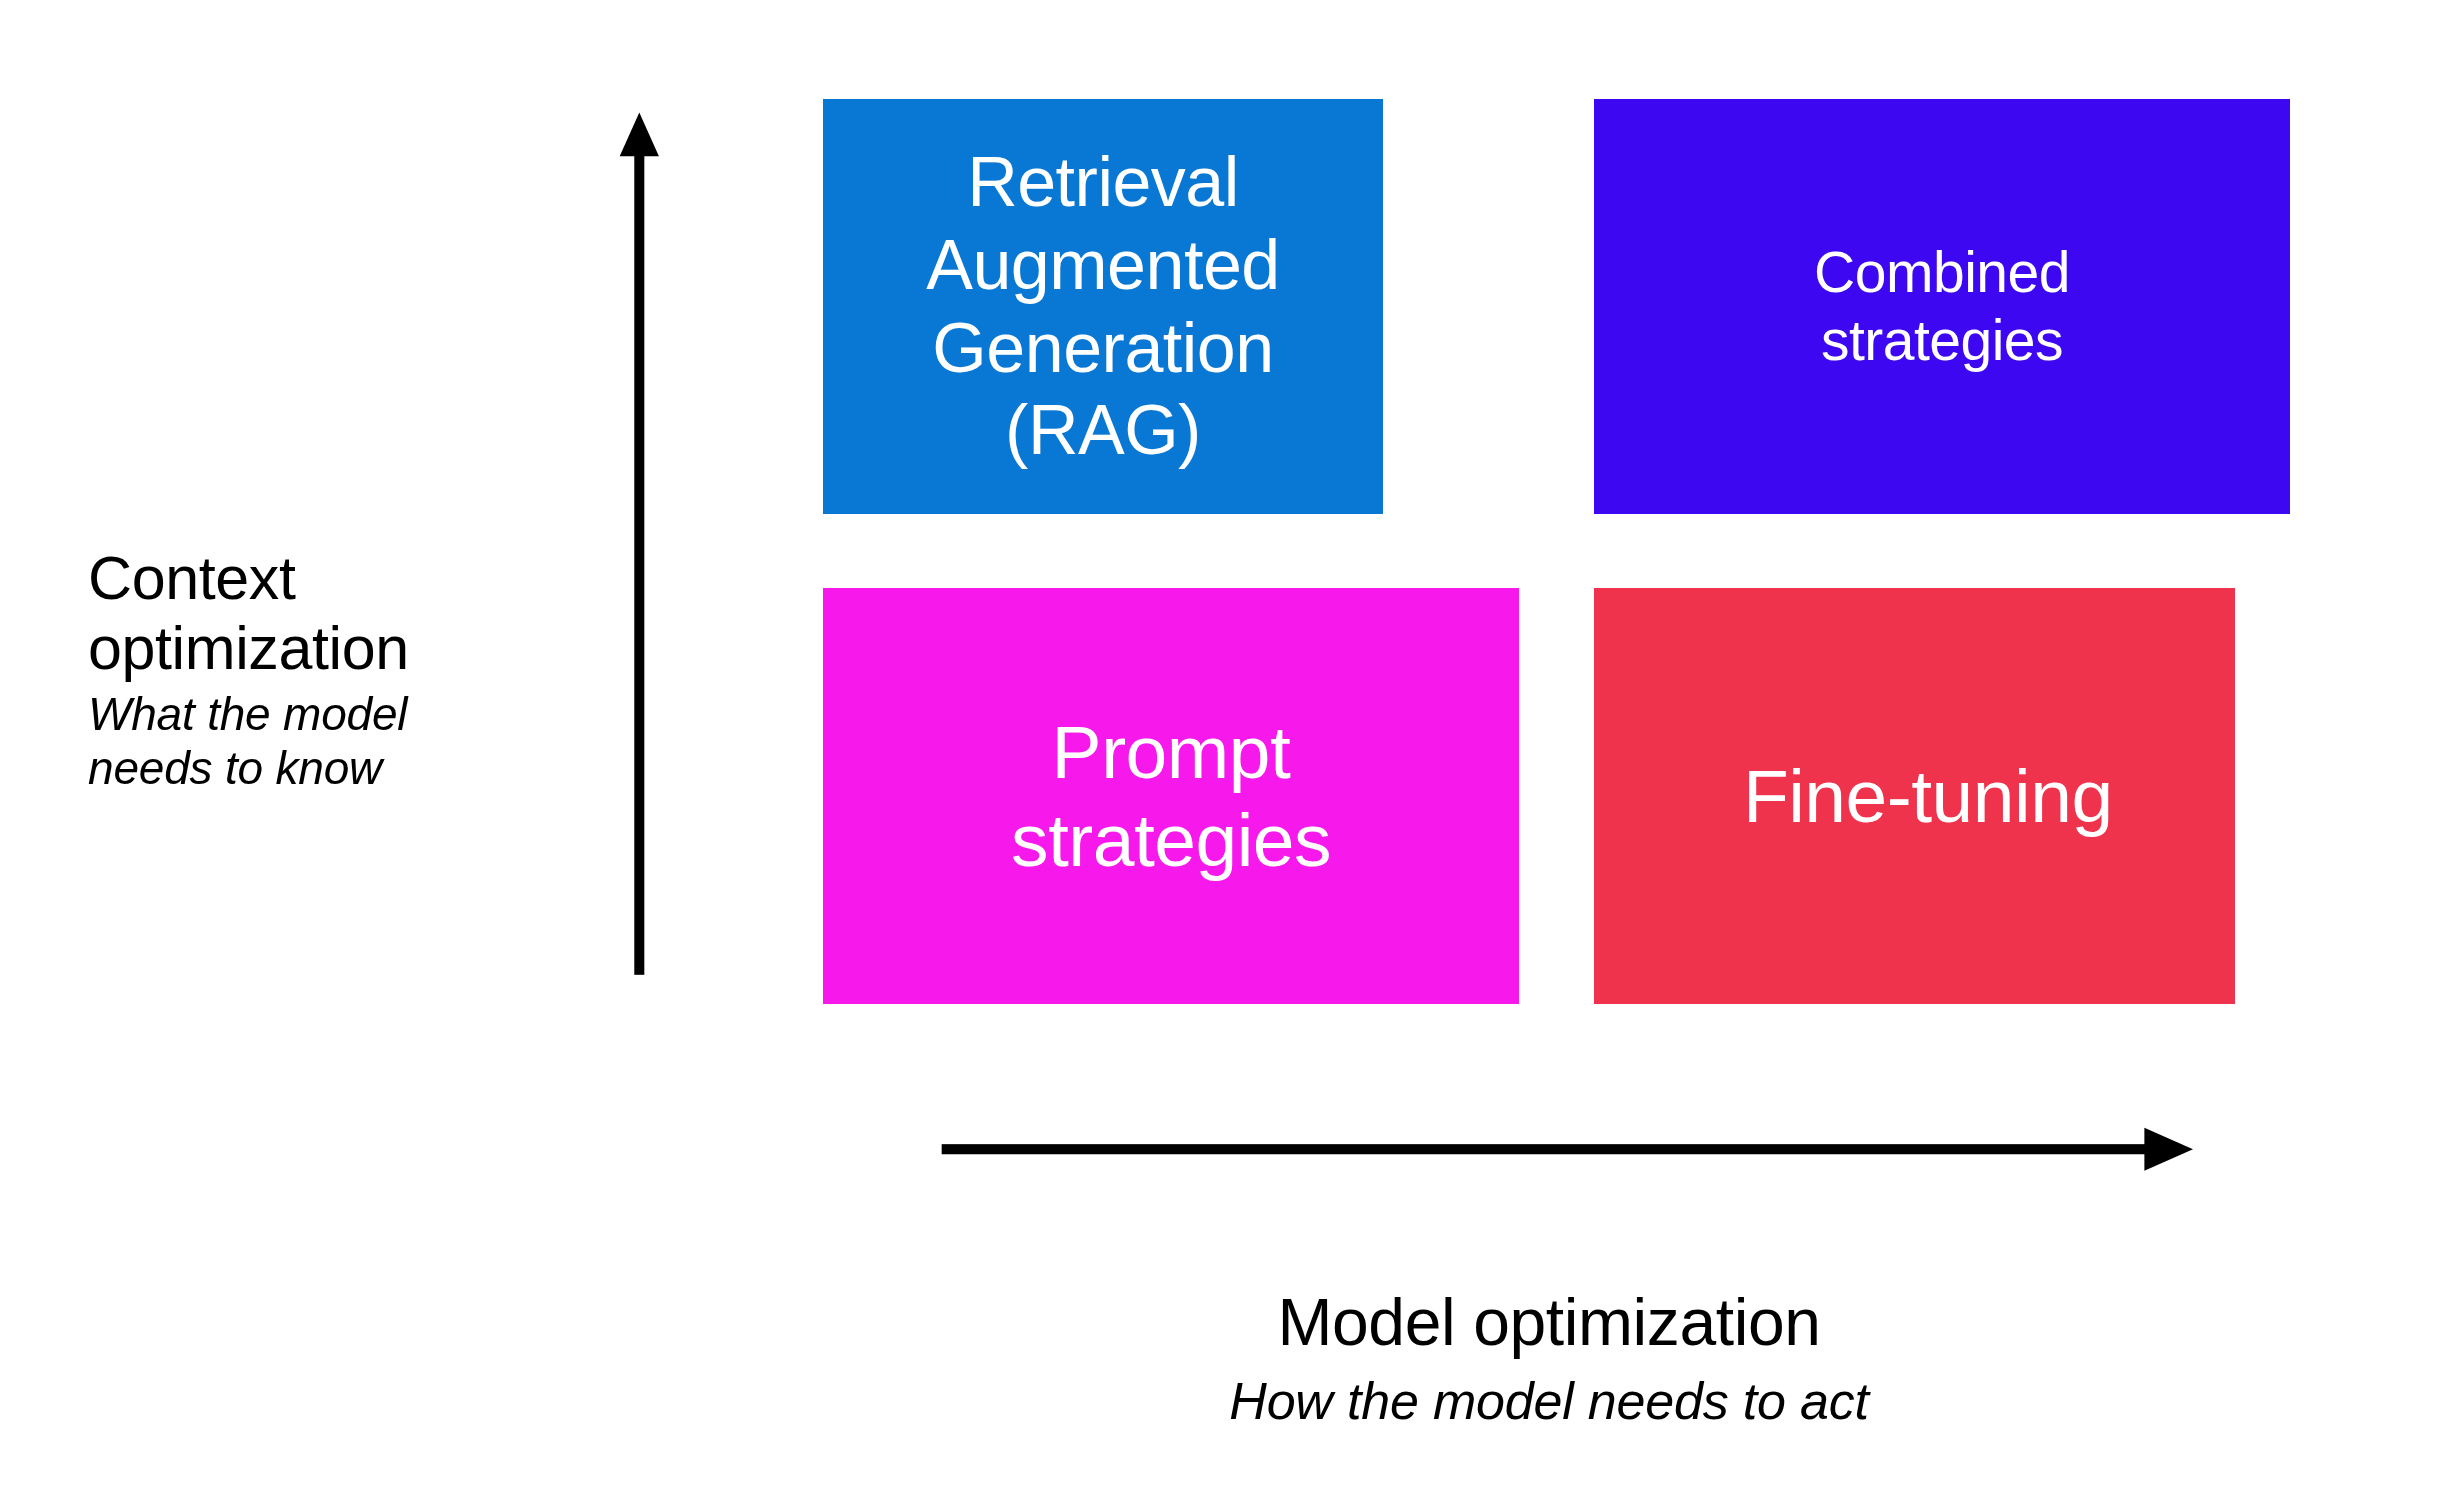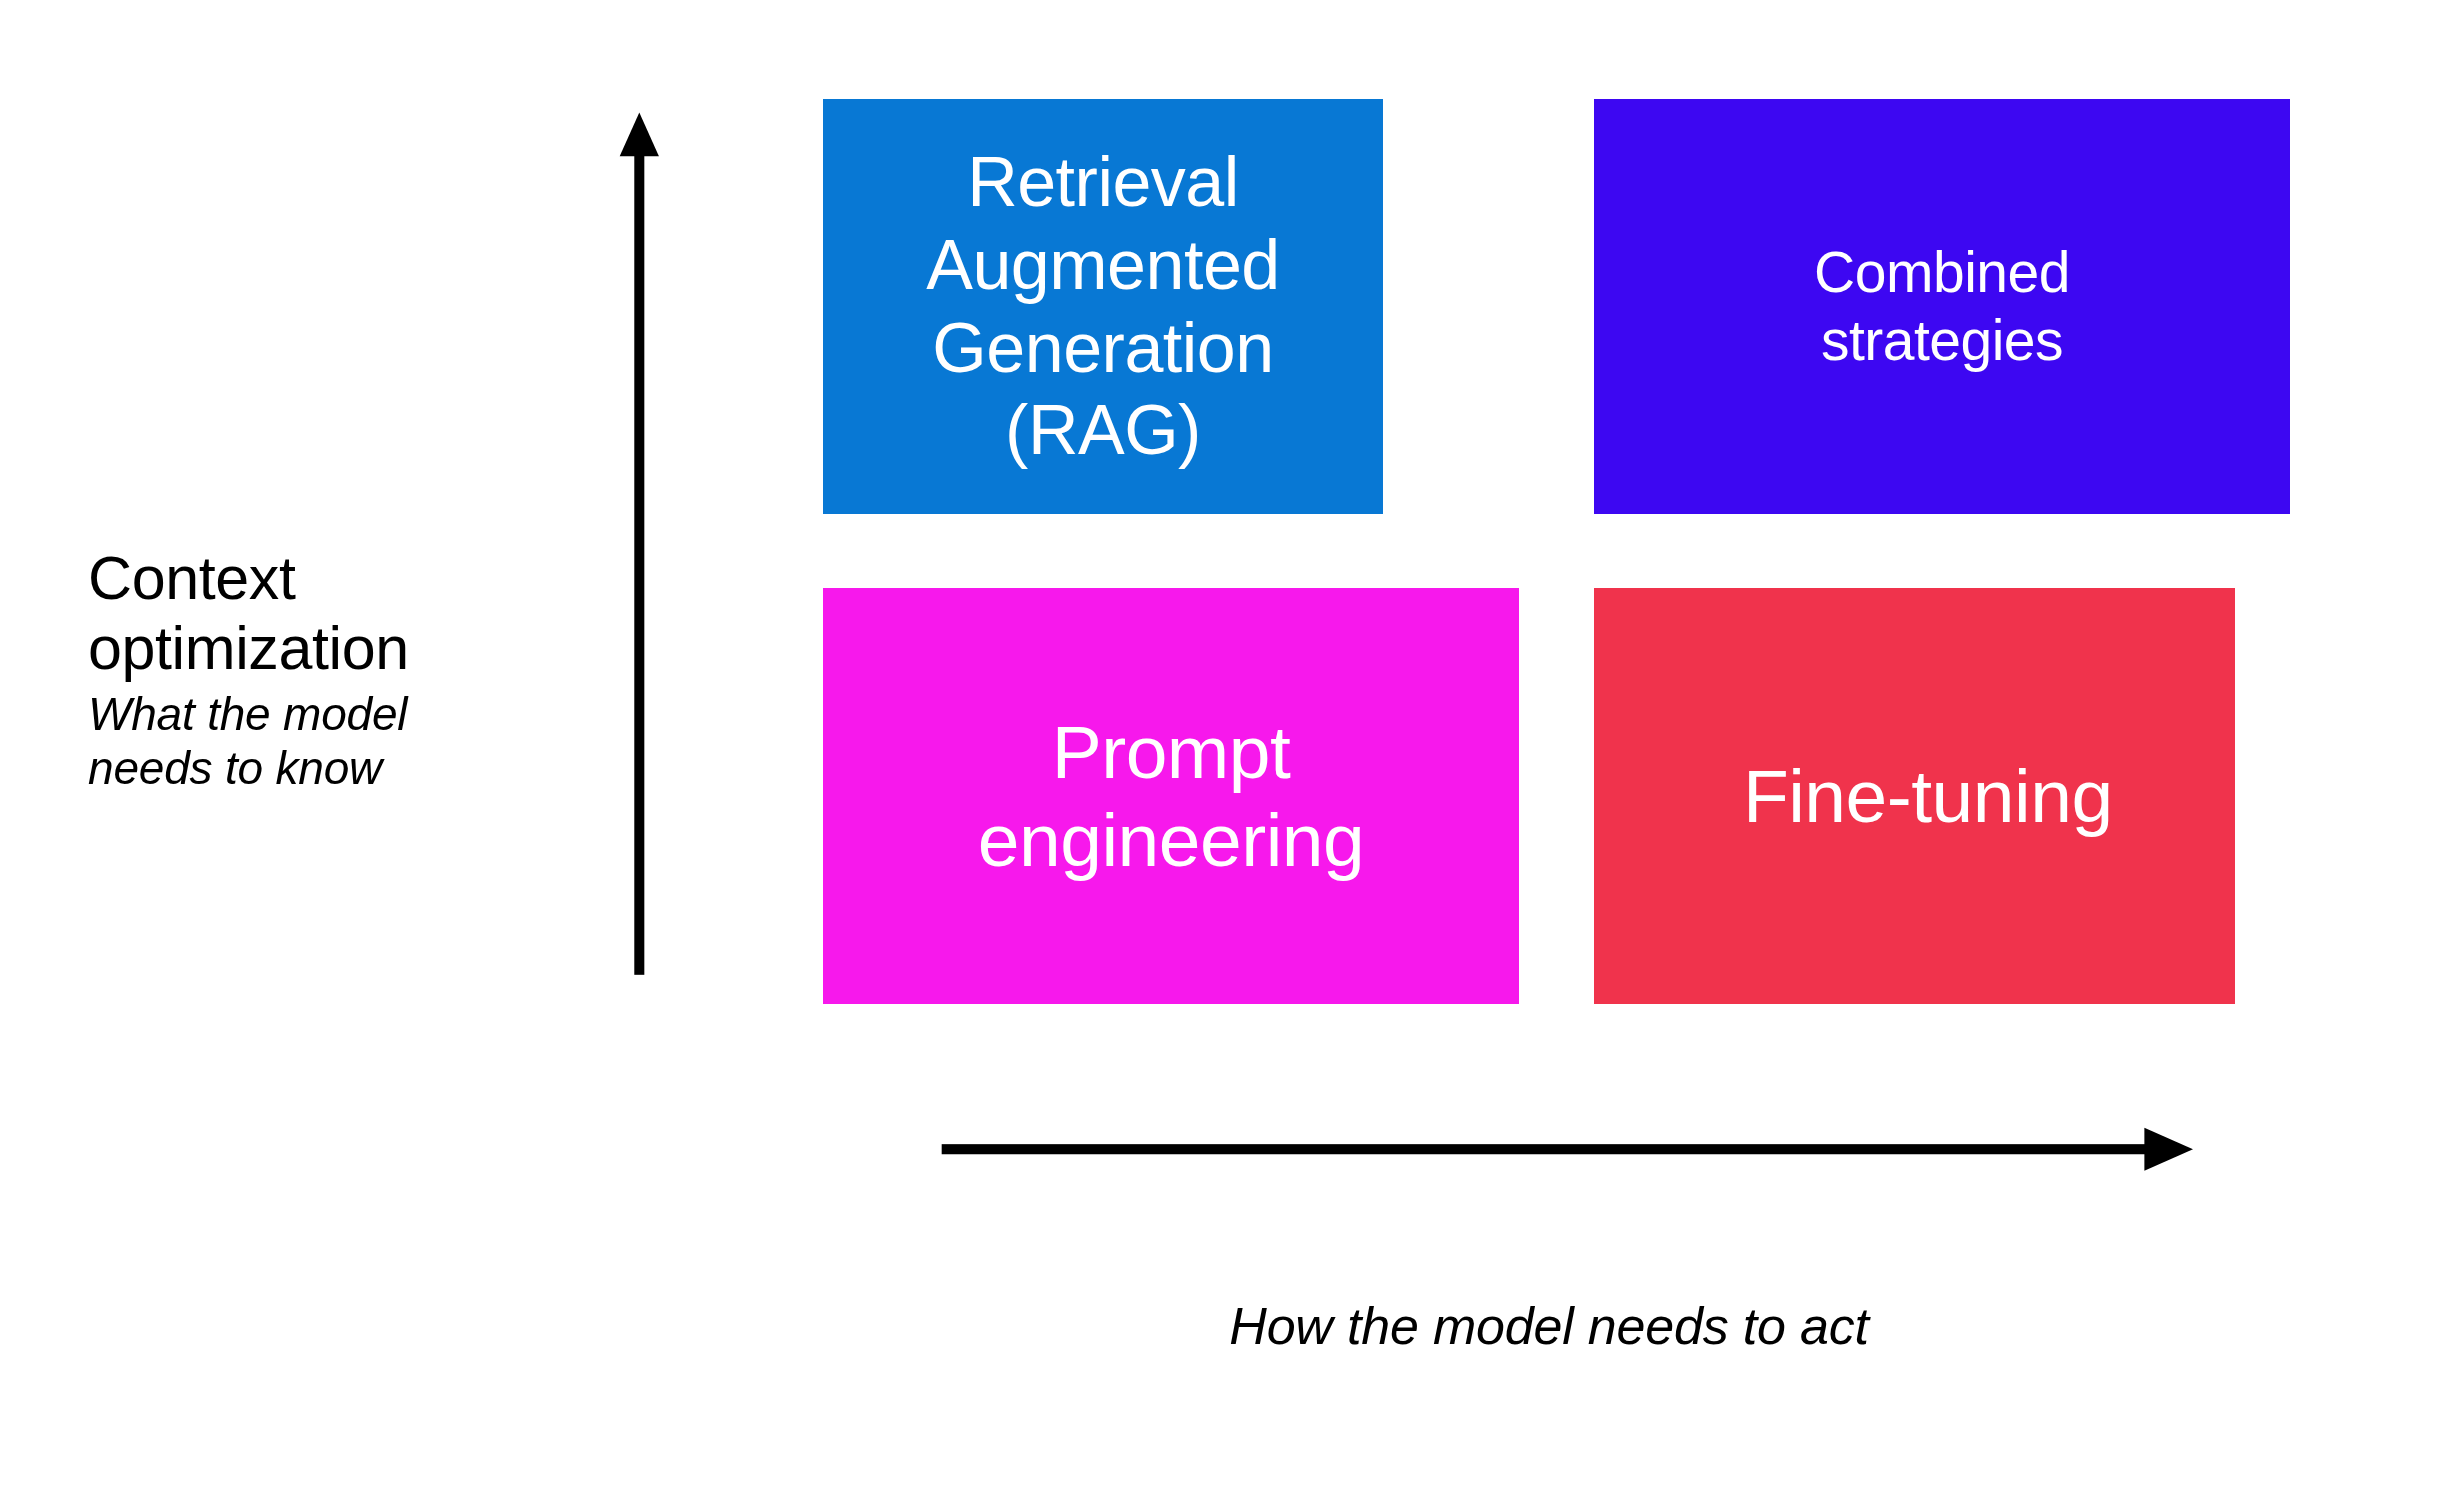--- a/index.html
+++ b/index.html
@@ -171,32 +171,33 @@
 Generation (RAG)</span>
   </div>
 
   <div class="quad" id="quad-combined">
     <span class="quad-label">Combined
 strategies</span>
   </div>
 
   <div class="quad" id="quad-prompt">
     <span class="quad-label">Prompt
-engineering</span>
+strategies</span>
   </div>
 
   <div class="quad" id="quad-finetune">
     <span class="quad-label">Fine-tuning</span>
   </div>
 
   <div class="axis-title-block" id="y-axis-title">
     <span class="axis-title-main">Context
 optimization</span>
     <span class="axis-title-sub">What the model
 needs to know</span>
   </div>
 
   <div class="axis-title-block" id="x-axis-title">
+    <span class="axis-title-main">Model optimization</span>
     <span class="axis-title-sub">How the model needs to act</span>
   </div>
 
 </div>
 
 
 </body></html>

